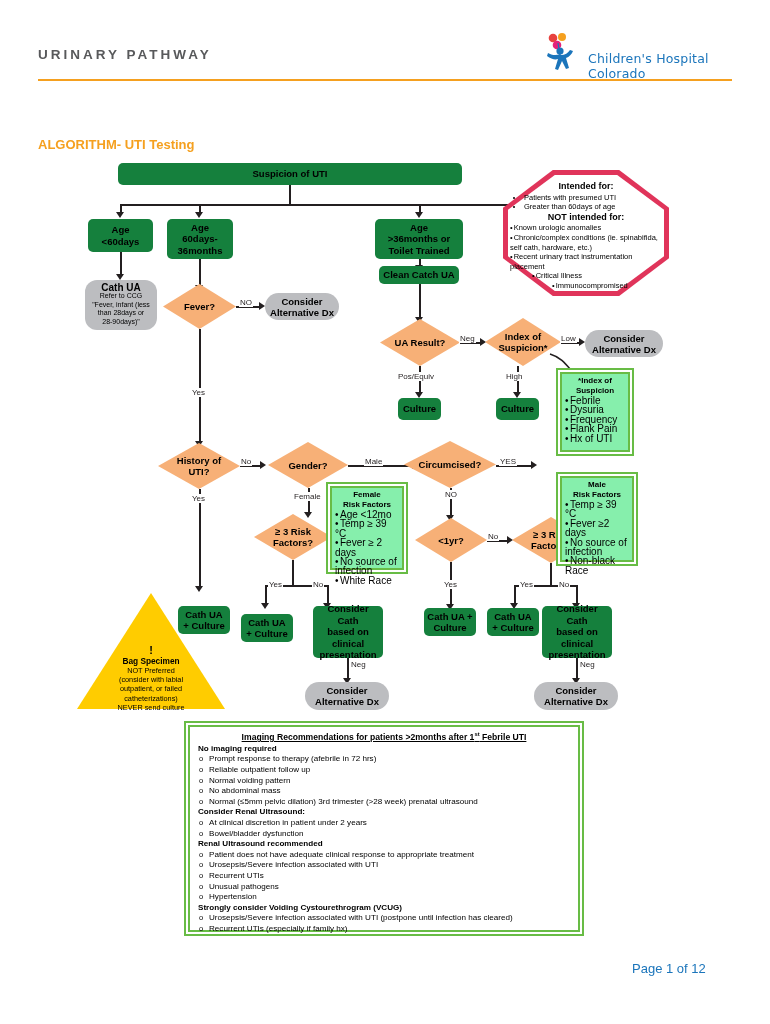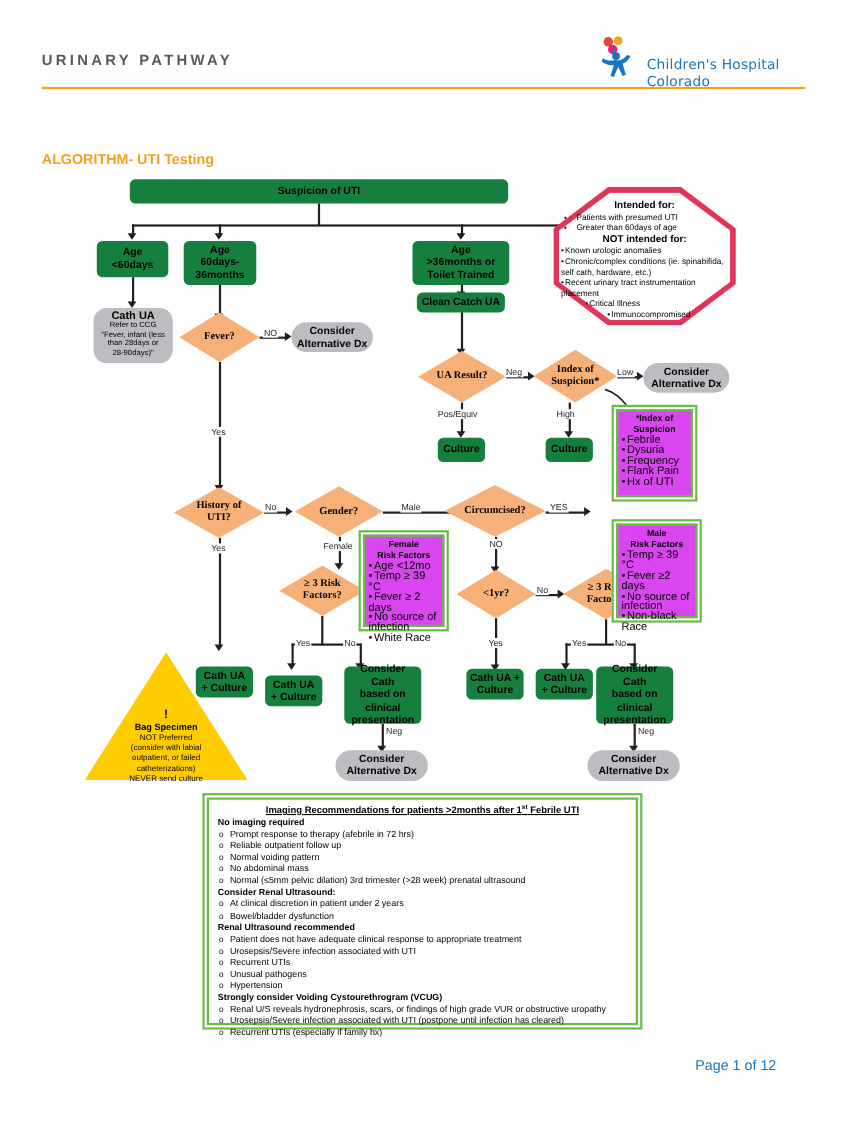--- a/index.html
+++ b/index.html
@@ -48,21 +48,21 @@
     font-weight:bold;font-size:9.5px;line-height:11.5px;color:#000;
     padding:2px 3px;
   }
   .gray{
     background:#bcbdc0;border-radius:16px;
     display:flex;align-items:center;justify-content:center;text-align:center;
     font-weight:bold;font-size:9.5px;line-height:11px;color:#000;padding:2px 4px;
   }
   .gray.soft{border-radius:12px;font-weight:normal;}
   .gray.soft b{font-size:10px;}
-  .dia-outer{position:absolute;font-family:Liberation Serif, serif;}
+  .dia-outer{position:absolute;}
   .dia-outer .shape{
     width:100%;height:100%;background:#f7b077;
     -webkit-clip-path:polygon(50% 0,100% 50%,50% 100%,0 50%);
     clip-path:polygon(50% 0,100% 50%,50% 100%,0 50%);
   }
   .dia-outer .lbl{
     position:absolute;left:0;top:0;width:100%;height:100%;
     display:flex;align-items:center;justify-content:center;text-align:center;
     font-weight:bold;font-size:9.5px;line-height:11px;color:#000;
     pointer-events:none;
@@ -109,21 +109,21 @@
   .oct-content .tight li:before{content:"\2022";margin-right:1px;}
   .oct-content .ind1{padding-left:22px;}
   .oct-content .ind2{padding-left:42px;}
 
   
   .greenbox{
     position:absolute;border:2.5px solid #68bc45;background:#fff;
     box-sizing:border-box;padding:2px;
   }
   .greenbox-in{
-    border:2.5px solid #68bc45;background:#d946ef;width:100%;height:100%;
+    border:2.5px solid #68bc45;background:#86efac;width:100%;height:100%;
     box-sizing:border-box;padding:2px 3px;
   }
   .rf-title{font-weight:bold;font-size:8px;text-align:center;line-height:9.5px;}
   .rf-list{margin:1px 0 0;padding:0;list-style:none;font-size:10px;line-height:9.4px;}
   .rf-list li:before{content:"\2022";margin-right:1.5px;}
   .rf-list li{white-space:normal;}
 
   
   .tri{
     position:absolute;
@@ -457,19 +457,18 @@
       <div class="img-li">Bowel/bladder dysfunction</div>
 
       <div class="img-h">Renal Ultrasound recommended</div>
       <div class="img-li">Patient does not have adequate clinical response to appropriate treatment</div>
       <div class="img-li">Urosepsis/Severe infection associated with UTI</div>
       <div class="img-li">Recurrent UTIs</div>
       <div class="img-li">Unusual pathogens</div>
       <div class="img-li">Hypertension</div>
 
       <div class="img-h">Strongly consider Voiding Cystourethrogram (VCUG)</div>
-      <div class="img-li">Renal U/S reveals hydronephrosis, scars, or findings of high grade VUR or obstructive uropathy</div>
       <div class="img-li">Urosepsis/Severe infection associated with UTI (postpone until infection has cleared)</div>
       <div class="img-li">Recurrent UTIs (especially if family hx)</div>
     </div>
   </div>
 
 </div>
 
 </body></html>

